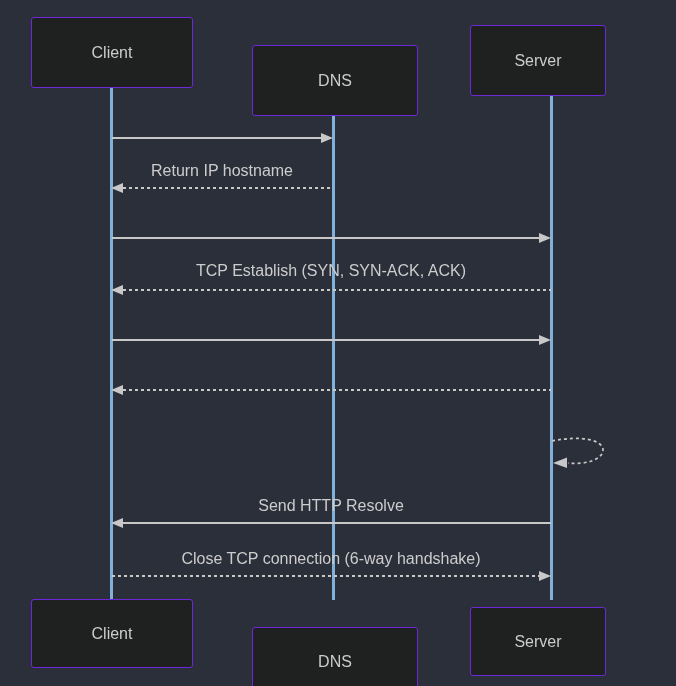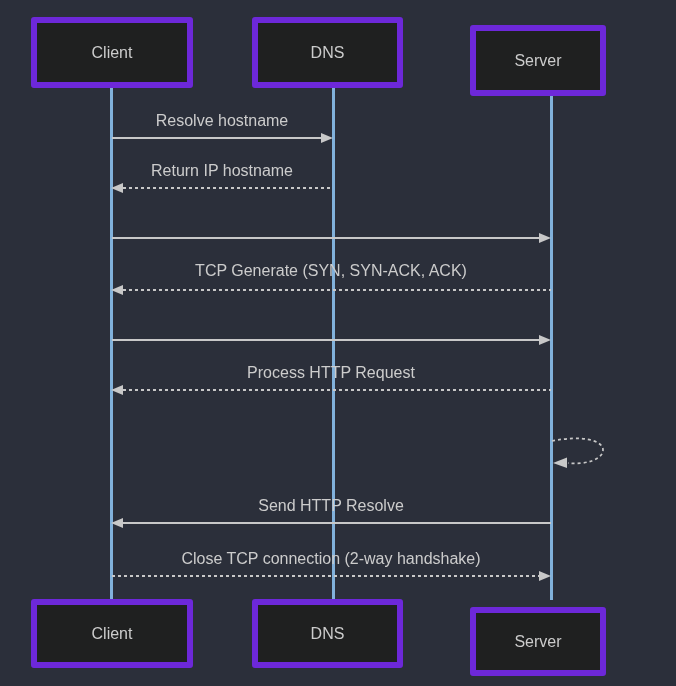--- a/index.html
+++ b/index.html
@@ -11,32 +11,32 @@
   }
   .canvas {
     position: relative;
     width: 676px; height: 686px;
     background: #2b2f3a;
   }
   .actor {
     position: absolute;
     box-sizing: border-box;
     background: #1f2020;
-    border: 6px solid #6d28d9;
+    border: 1px solid #6d28d9;
     border-radius: 3px;
     color: #cccccc;
     font-size: 16px;
     display: flex;
     align-items: center;
     justify-content: center;
   }
   .actor.top { top: 17px; height: 71px; }
   .actor.bottom { top: 599px; height: 69px; }
   .actor.a-client { left: 31px;  width: 162px; }
-  .actor.a-dns    { left: 252px; width: 151px; }
+  .actor.a-dns    { left: 252px; width: 166px; margin-top: 28px; }
   .actor.a-server { left: 470px; width: 136px; margin-top: 8px; }
   .lifeline {
     position: absolute;
     top: 88px; height: 512px;
     width: 3px;
     background: #81b1db;
   }
   .ll-client { left: 110px; }
   .ll-dns    { left: 332px; }
   .ll-server { left: 550px; }
@@ -84,52 +84,50 @@
   <div class="actor top a-client">
     <span>Client</span>
   </div>
   <div class="actor top a-dns">
     <span>DNS</span>
   </div>
   <div class="actor top a-server">
     <span>Server</span>
   </div>
 
-  <div class="msg-label" style="left:222px; top:111px">Resolve hostname</div>
   <div class="line" style="left:112px; top:137px; width:210px"></div>
   <div class="arrow-r" style="left:321px; top:133px"></div>
 
   <div class="msg-label" style="left:222px; top:161px">Return IP hostname</div>
   <div class="line dashed" style="left:123px; top:187px; width:210px"></div>
   <div class="arrow-l" style="left:111px; top:183px"></div>
 
   <div class="line" style="left:112px; top:237px; width:428px"></div>
   <div class="arrow-r" style="left:539px; top:233px"></div>
 
-  <div class="msg-label" style="left:331px; top:261px">TCP Generate (SYN, SYN-ACK, ACK)</div>
+  <div class="msg-label" style="left:331px; top:261px">TCP Establish (SYN, SYN-ACK, ACK)</div>
   <div class="line dashed" style="left:123px; top:289px; width:428px"></div>
   <div class="arrow-l" style="left:111px; top:285px"></div>
 
   <div class="line" style="left:112px; top:339px; width:428px"></div>
   <div class="arrow-r" style="left:539px; top:335px"></div>
 
-  <div class="msg-label" style="left:331px; top:363px">Process HTTP Request</div>
   <div class="line dashed" style="left:123px; top:389px; width:428px"></div>
   <div class="arrow-l" style="left:111px; top:385px"></div>
 
   <svg class="self-loop" width="58" height="32" viewBox="0 0 58 32">
     <path d="M1,5 C30,-1 52,4 52,14 C52,24 33,29 17,27" stroke="#c8c8c8" stroke-width="1.7" stroke-dasharray="3,3" fill="none"></path>
     <polygon points="2,27 16,21.5 16,32" fill="#c8c8c8"></polygon>
   </svg>
 
   <div class="msg-label" style="left:331px; top:496px">Send HTTP Resolve</div>
   <div class="line" style="left:123px; top:522px; width:428px"></div>
   <div class="arrow-l" style="left:111px; top:518px"></div>
 
-  <div class="msg-label" style="left:331px; top:549px">Close TCP connection (2-way handshake)</div>
+  <div class="msg-label" style="left:331px; top:549px">Close TCP connection (6-way handshake)</div>
   <div class="line dashed" style="left:112px; top:575px; width:428px"></div>
   <div class="arrow-r" style="left:539px; top:571px"></div>
 
   <div class="actor bottom a-client">
     <span>Client</span>
   </div>
   <div class="actor bottom a-dns">
     <span>DNS</span>
   </div>
   <div class="actor bottom a-server">

